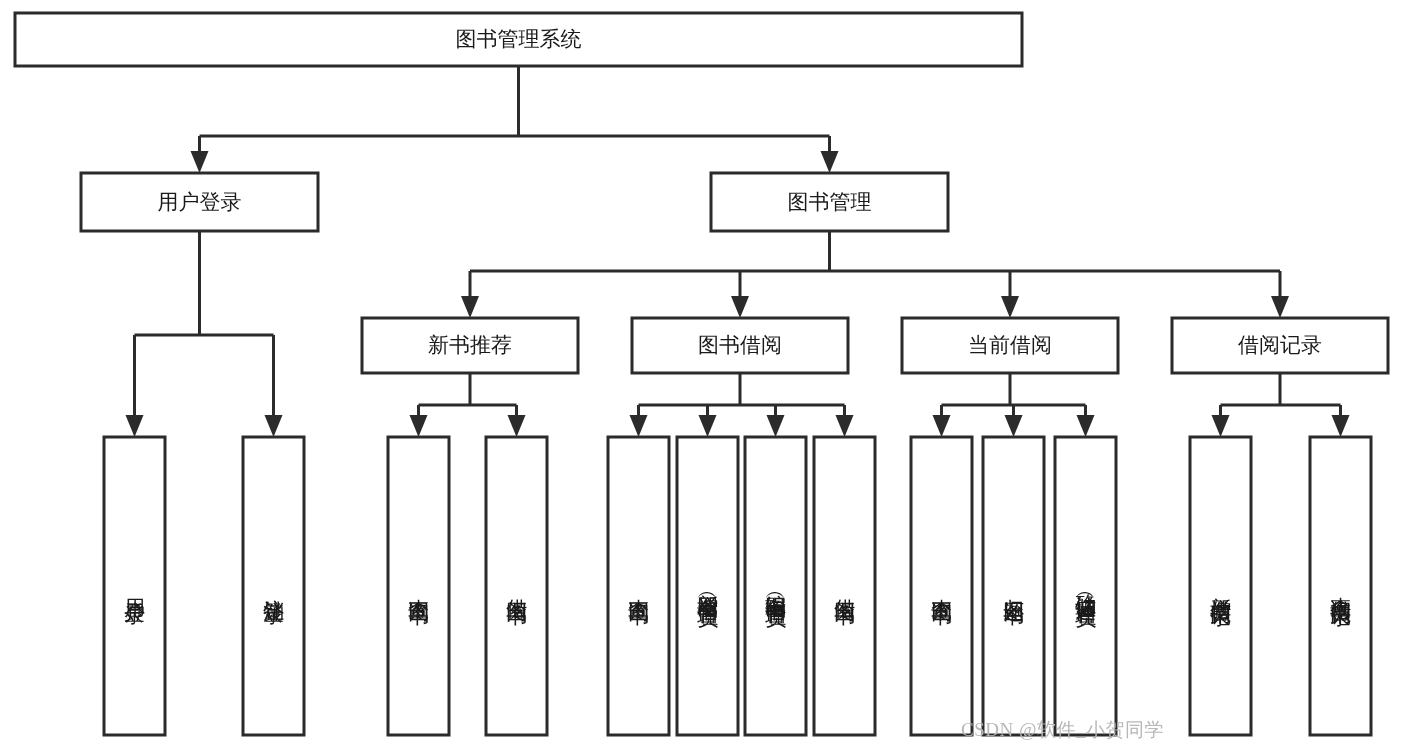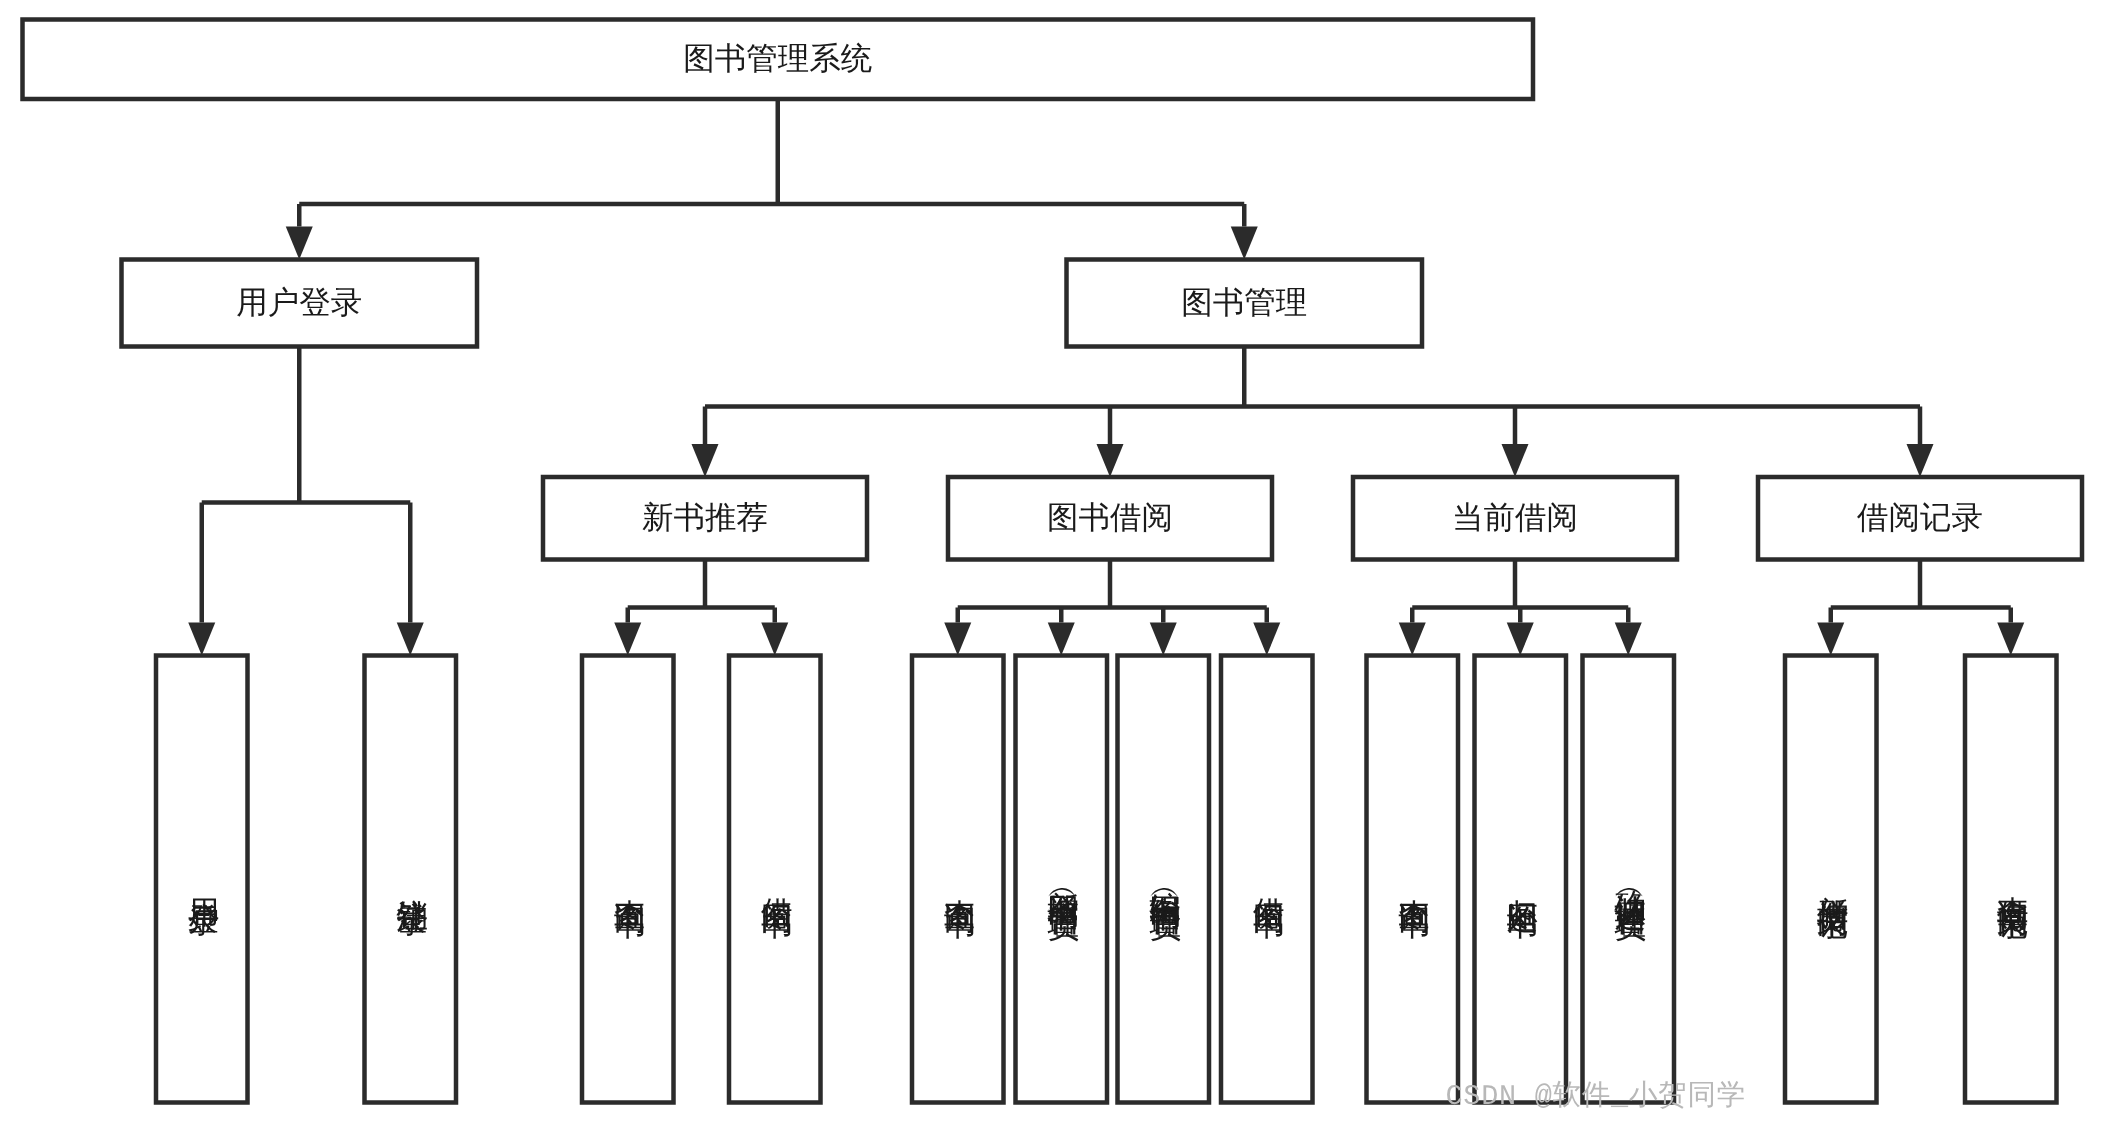--- a/index.html
+++ b/index.html
@@ -58,21 +58,21 @@
     line-height: 1.08;
     letter-spacing: 2px;
     color: #1a1a1a;
     white-space: nowrap;
     pointer-events: none;
   }
   .watermark {
     position: absolute;
     right: 8px;
     bottom: 4px;
-    font-family: Liberation Mono, monospace;
+    font-family: Liberation Serif, serif;
     font-size: 19px;
     color: #b8b8b8;
     letter-spacing: 0.5px;
     white-space: nowrap;
   }
 </style>
 </head>
 <body>
 
 <div id="diagram-root">

